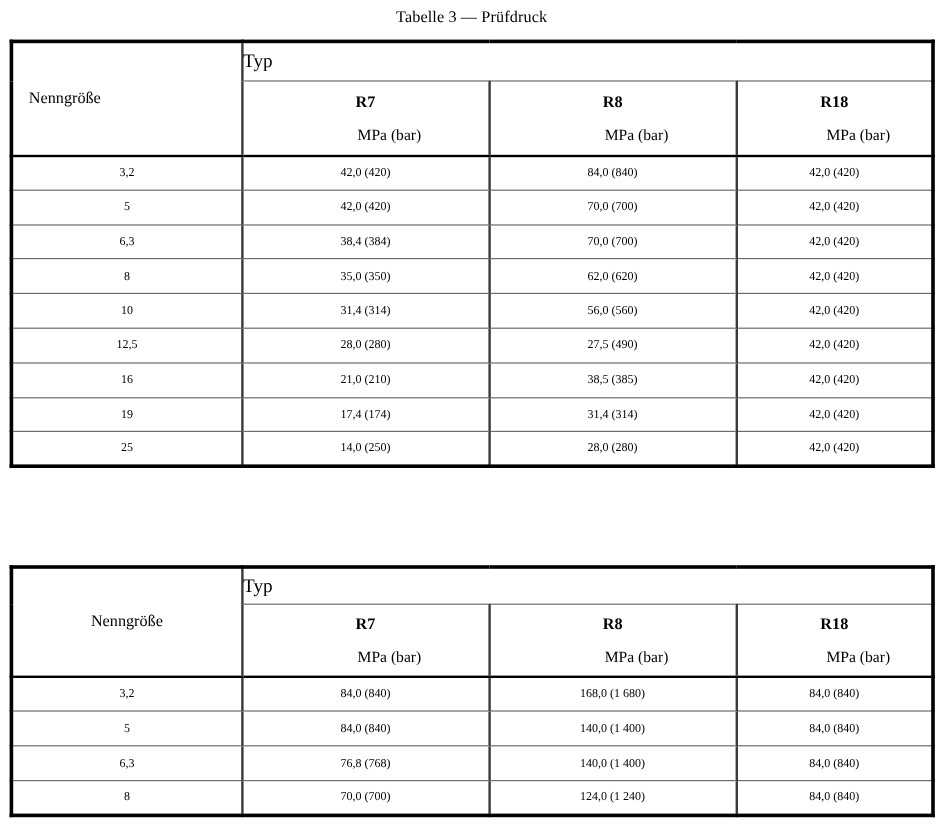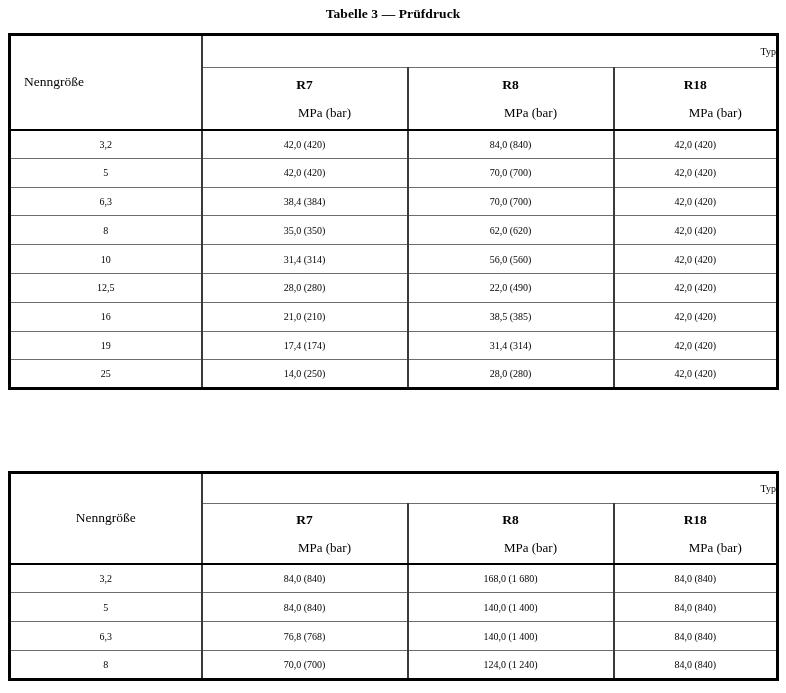--- a/index.html
+++ b/index.html
@@ -16,21 +16,21 @@
     -webkit-font-smoothing: antialiased;
   }
   .page {
     position: relative;
     width: 786px;
     height: 693px;
   }
 
   .tbl-title {
     text-align: center;
-    font-weight: bold;
+    font-weight: normal;
     font-size: 13.5px;
     letter-spacing: 0.1px;
     color: #000;
   }
 
   table.std {
     border-collapse: collapse;
     table-layout: fixed;
     background: #fff;
   }
@@ -69,23 +69,23 @@
   }
   .hcell .unit {
     font-weight: normal;
     font-size: 13px;
     display: block;
     line-height: 1.0;
     margin-top: 14px;
     padding-left: 40px;
   }
   .typ-cell {
-    text-align: right;
+    text-align: left;
     font-weight: bold;
-    font-size: 10px;
+    font-size: 16px;
   }
   .nenn-cell {
     font-weight: bold;
     font-size: 13.5px;
   }
   .nenn-left { text-align: left; padding-left: 13px !important; }
   .nenn-center { text-align: center; }
 
   .dcell {
     text-align: center;
@@ -172,21 +172,21 @@
         </tr>
         <tr class="r-data-3">
           <td class="dcell hr-thin-b">10</td>
           <td class="dcell vr-l hr-thin-b">31,4 (314)</td>
           <td class="dcell vr-l hr-thin-b">56,0 (560)</td>
           <td class="dcell vr-l hr-thin-b">42,0 (420)</td>
         </tr>
         <tr class="r-data-3">
           <td class="dcell hr-thin-b">12,5</td>
           <td class="dcell vr-l hr-thin-b">28,0 (280)</td>
-          <td class="dcell vr-l hr-thin-b">22,0 (490)</td>
+          <td class="dcell vr-l hr-thin-b">27,5 (490)</td>
           <td class="dcell vr-l hr-thin-b">42,0 (420)</td>
         </tr>
         <tr class="r-data-3">
           <td class="dcell hr-thin-b">16</td>
           <td class="dcell vr-l hr-thin-b">21,0 (210)</td>
           <td class="dcell vr-l hr-thin-b">38,5 (385)</td>
           <td class="dcell vr-l hr-thin-b">42,0 (420)</td>
         </tr>
         <tr class="r-data-3">
           <td class="dcell hr-thin-b">19</td>

